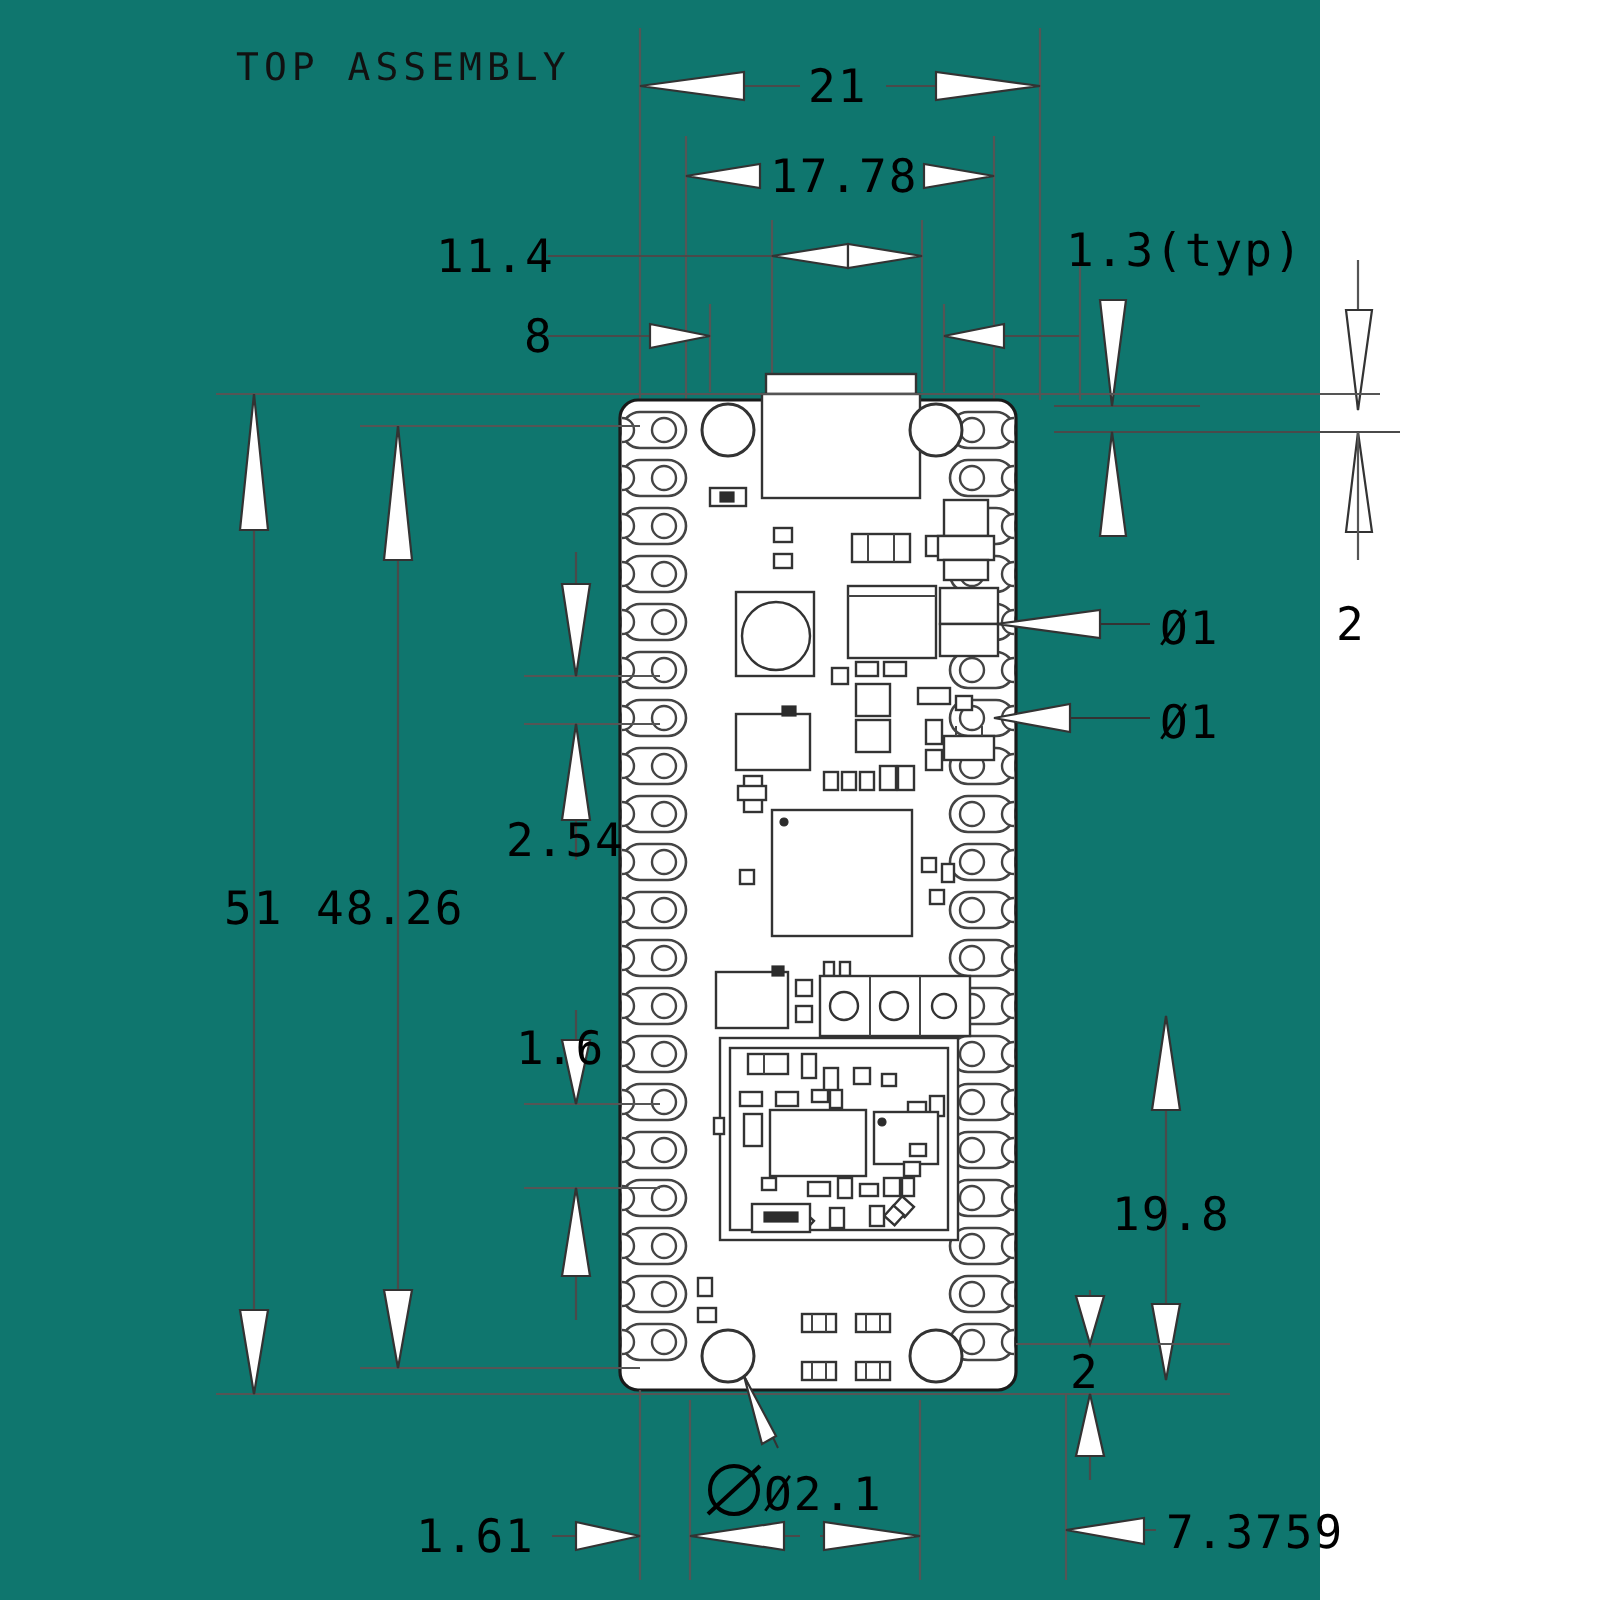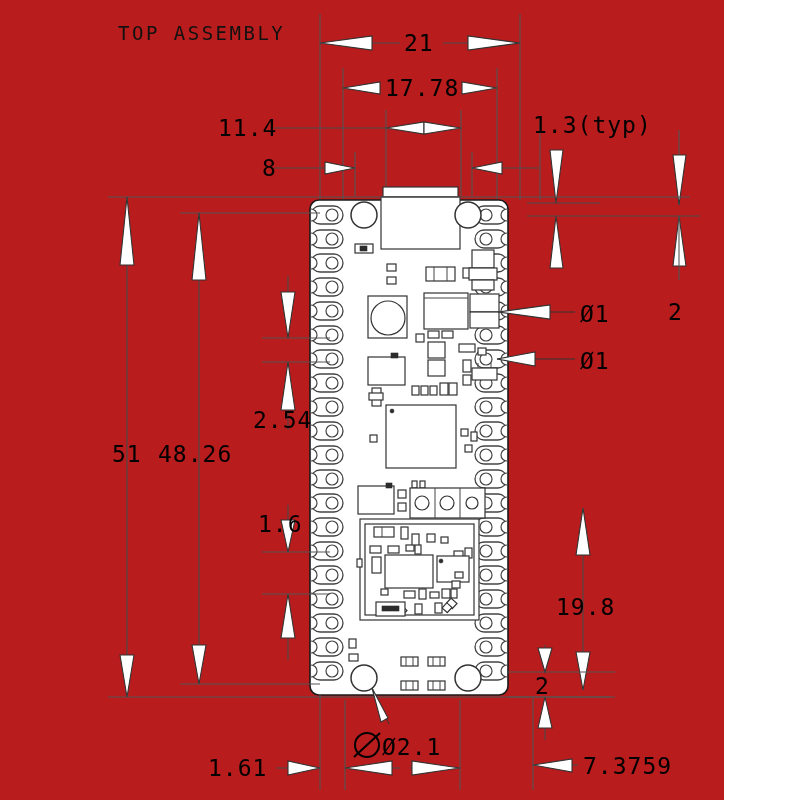--- a/index.html
+++ b/index.html
@@ -3,22 +3,22 @@
 <meta charset="utf-8">
 <style>
   html, body {
     margin: 0; padding: 0;
     background: #ffffff;
     width: 800px; height: 800px;
     overflow: hidden;
   }
   #root {
     position: relative;
-    width: 724px; height: 800px;
-    background: #b91c1c;
+    width: 660px; height: 800px;
+    background: #0f766e;
     font-family: "DejaVu Sans Mono", monospace;
   }
   svg { display: block; }
   .dimtext {
     font-family: "DejaVu Sans Mono", monospace;
     font-size: 23px;
     fill: #000000;
     letter-spacing: 1px;
   }
   .titletext {

